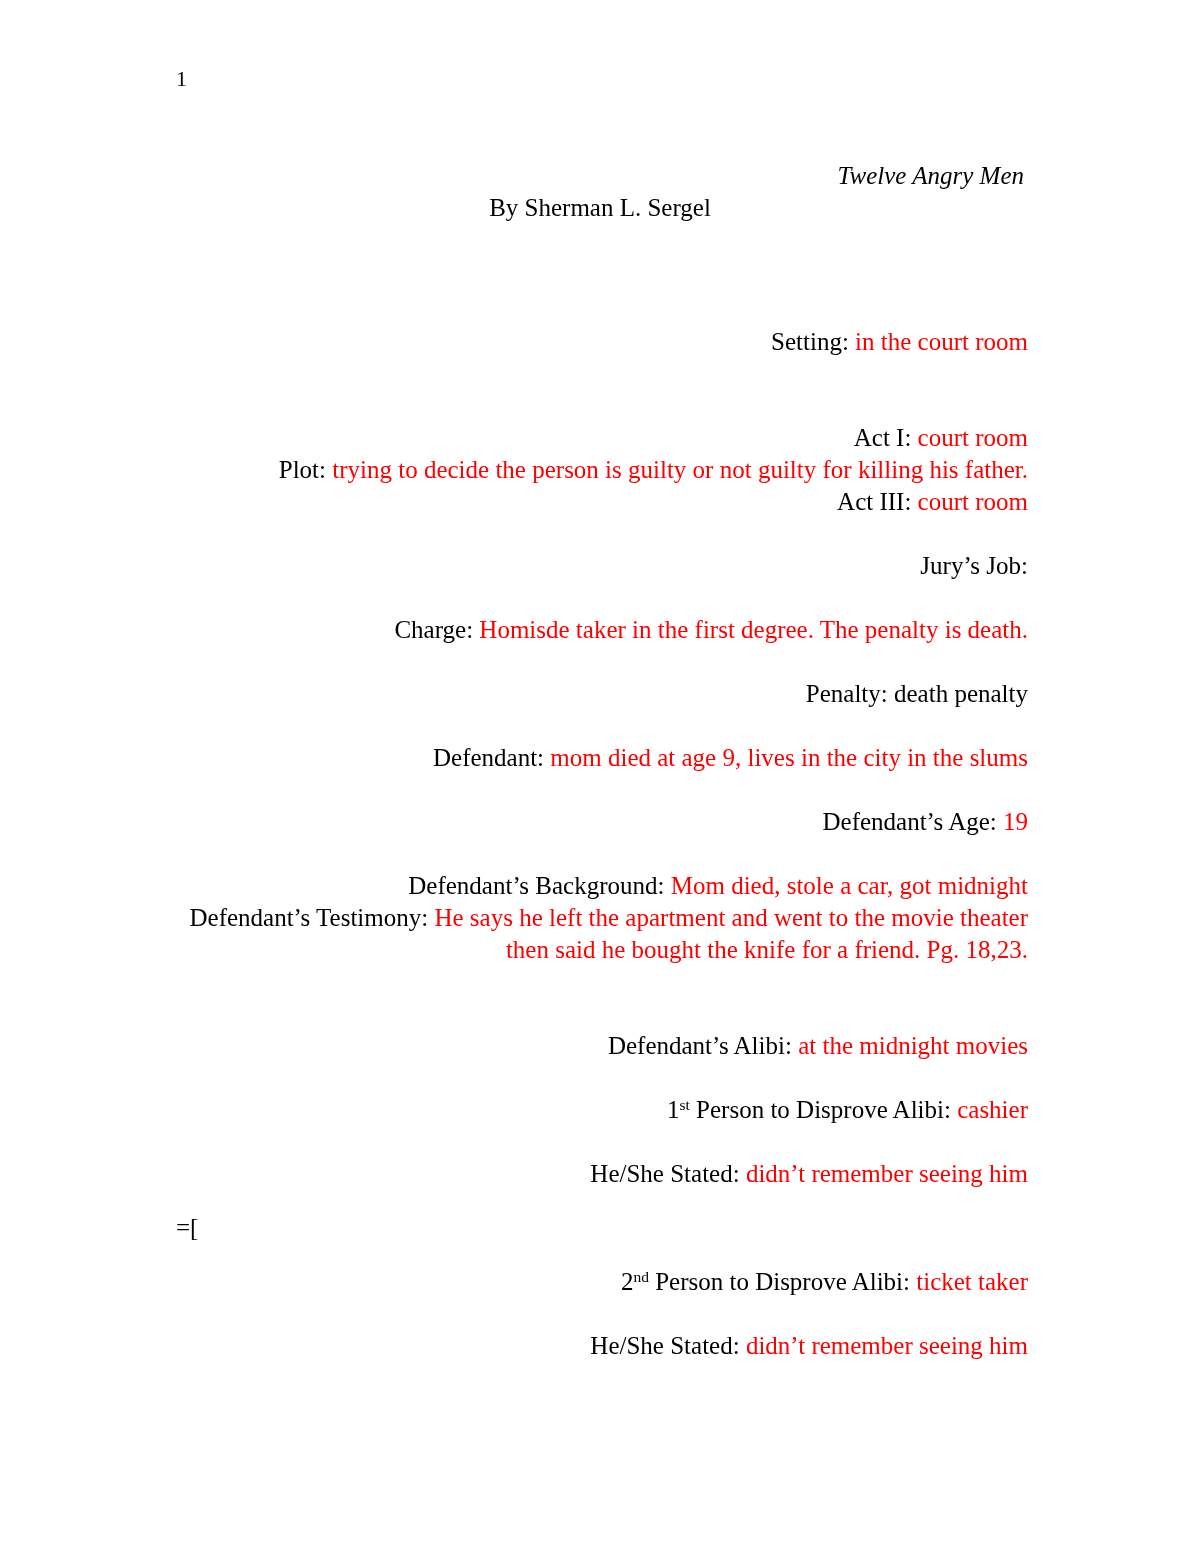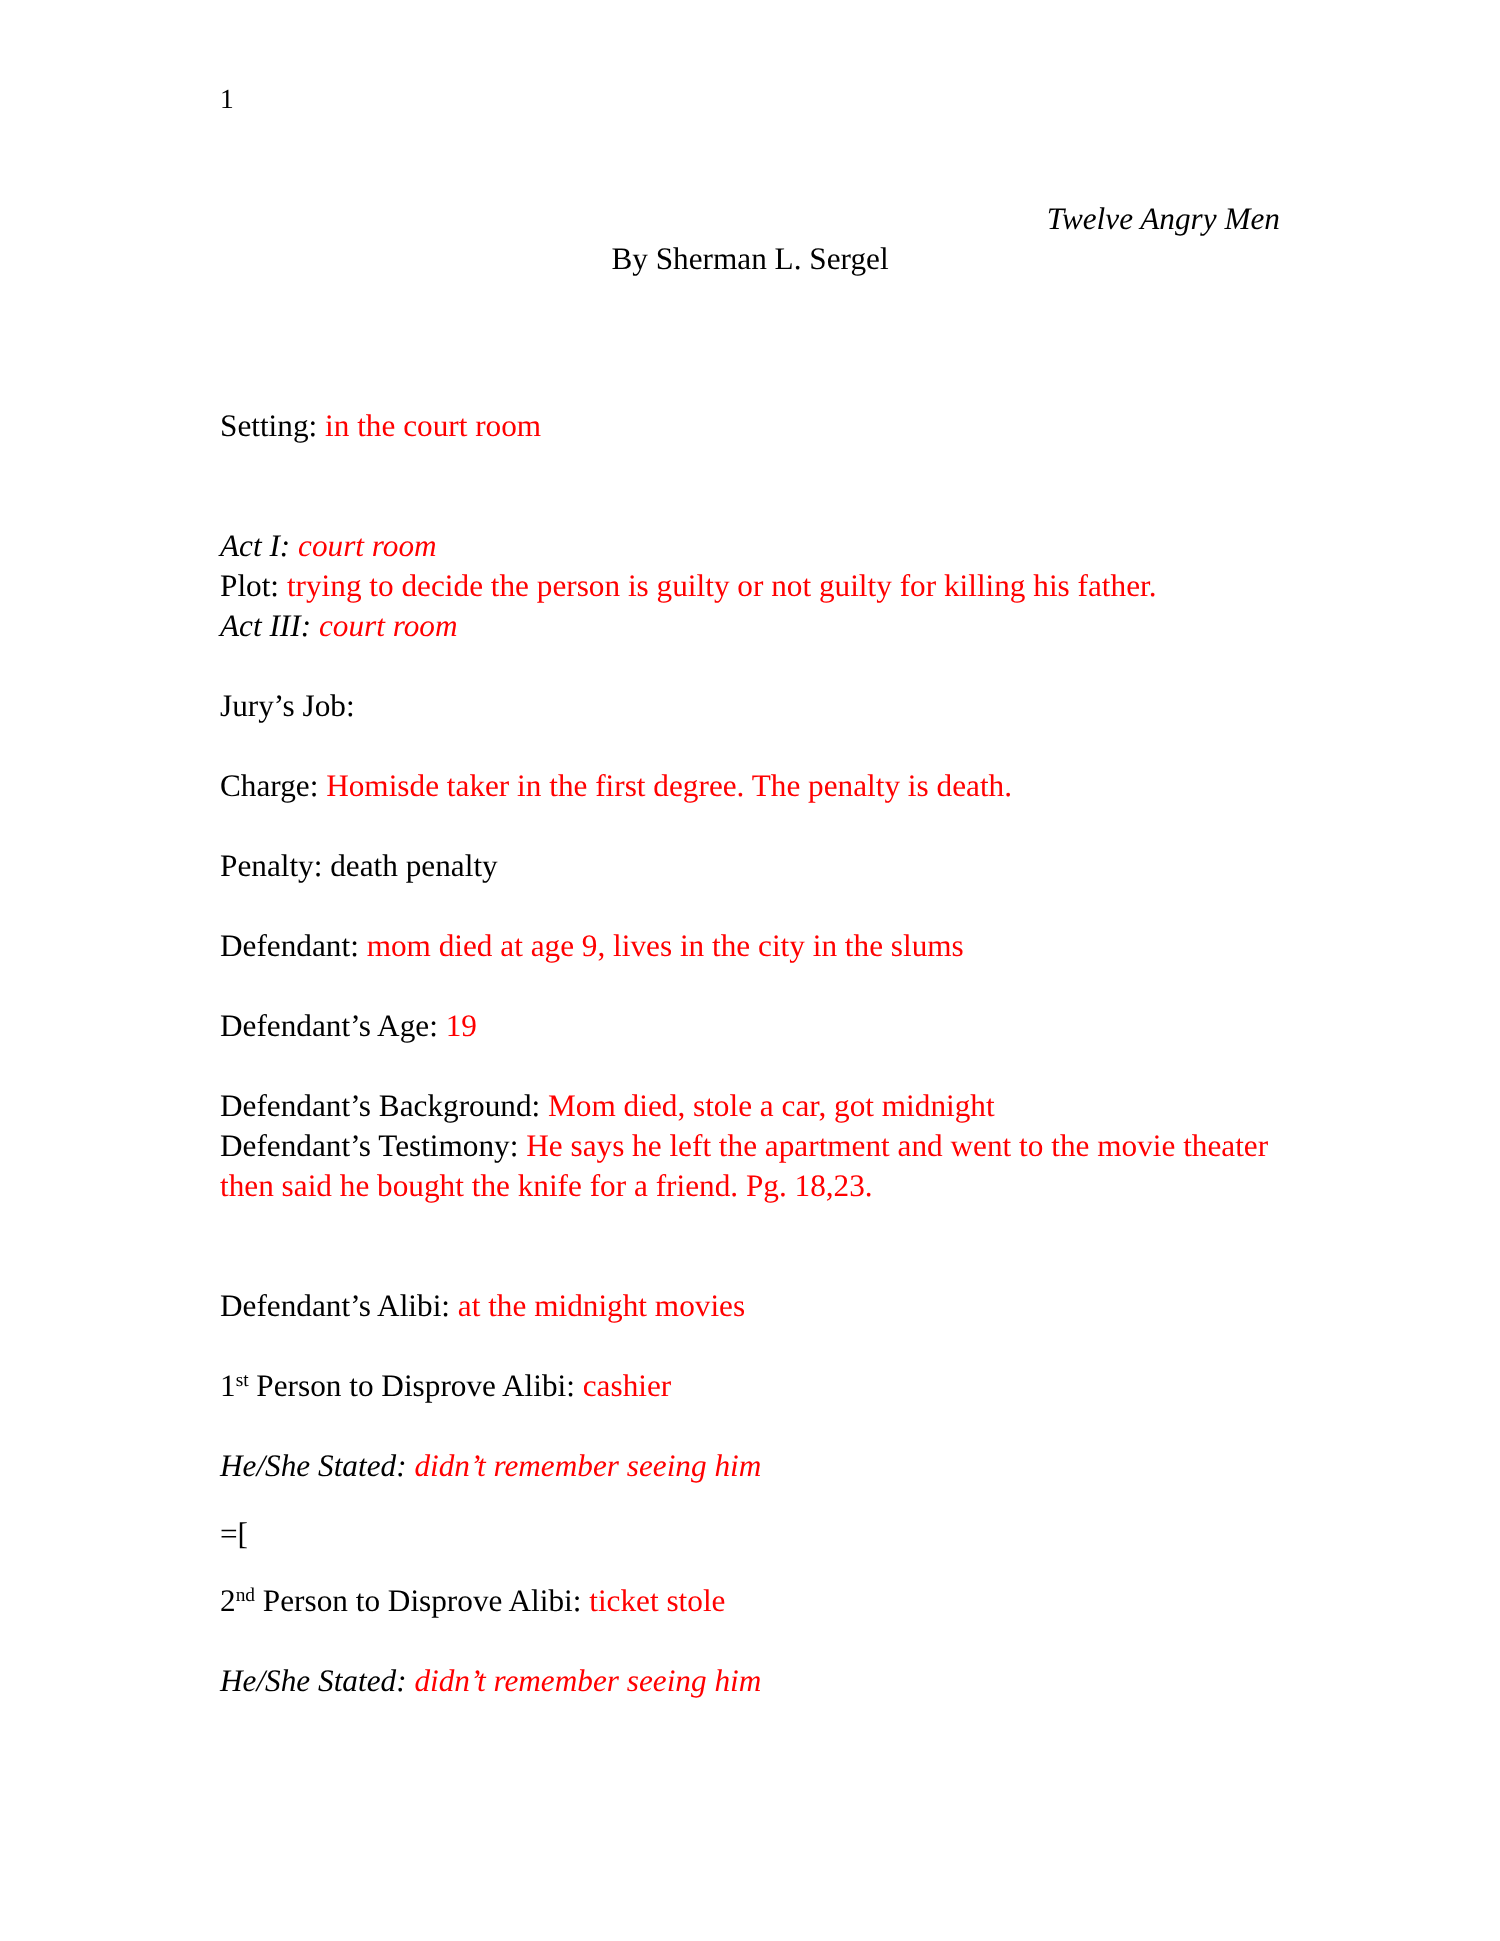--- a/index.html
+++ b/index.html
@@ -56,29 +56,29 @@
     width: 852px;
     font-size: 25px;
     line-height: 32px;
   }
 
   p.para {
     margin: 0;
     padding: 0;
     font-size: 25px;
     line-height: 32px;
+    text-align: right;
   }
 
   
   .gap-1 { height: 32px; }
   .gap-2 { height: 64px; }
 
   .indent-tab {
     padding-left: 142px;
-    font-style: italic;
   }
   .indent-small {
     padding-left: 72px;
   }
 
   .red {
     color: #FF0000;
   }
   .black {
     color: #000000;
@@ -201,21 +201,21 @@
     <p class="para indent-tab">
       <span class="black">He/She Stated:</span>
       <span class="red">didn’t remember seeing him</span>
     </p>
 
     <p class="artifact">=[</p>
 
     <p class="para">
       <span class="black">2</span><sup class="black">nd</sup>
       <span class="black">Person to Disprove Alibi:</span>
-      <span class="red">ticket stole</span>
+      <span class="red">ticket taker</span>
     </p>
 
     <div class="gap-1"></div>
 
     <p class="para indent-tab">
       <span class="black">He/She Stated:</span>
       <span class="red">didn’t remember seeing him</span>
     </p>
 
     <div class="gap-2"></div>

